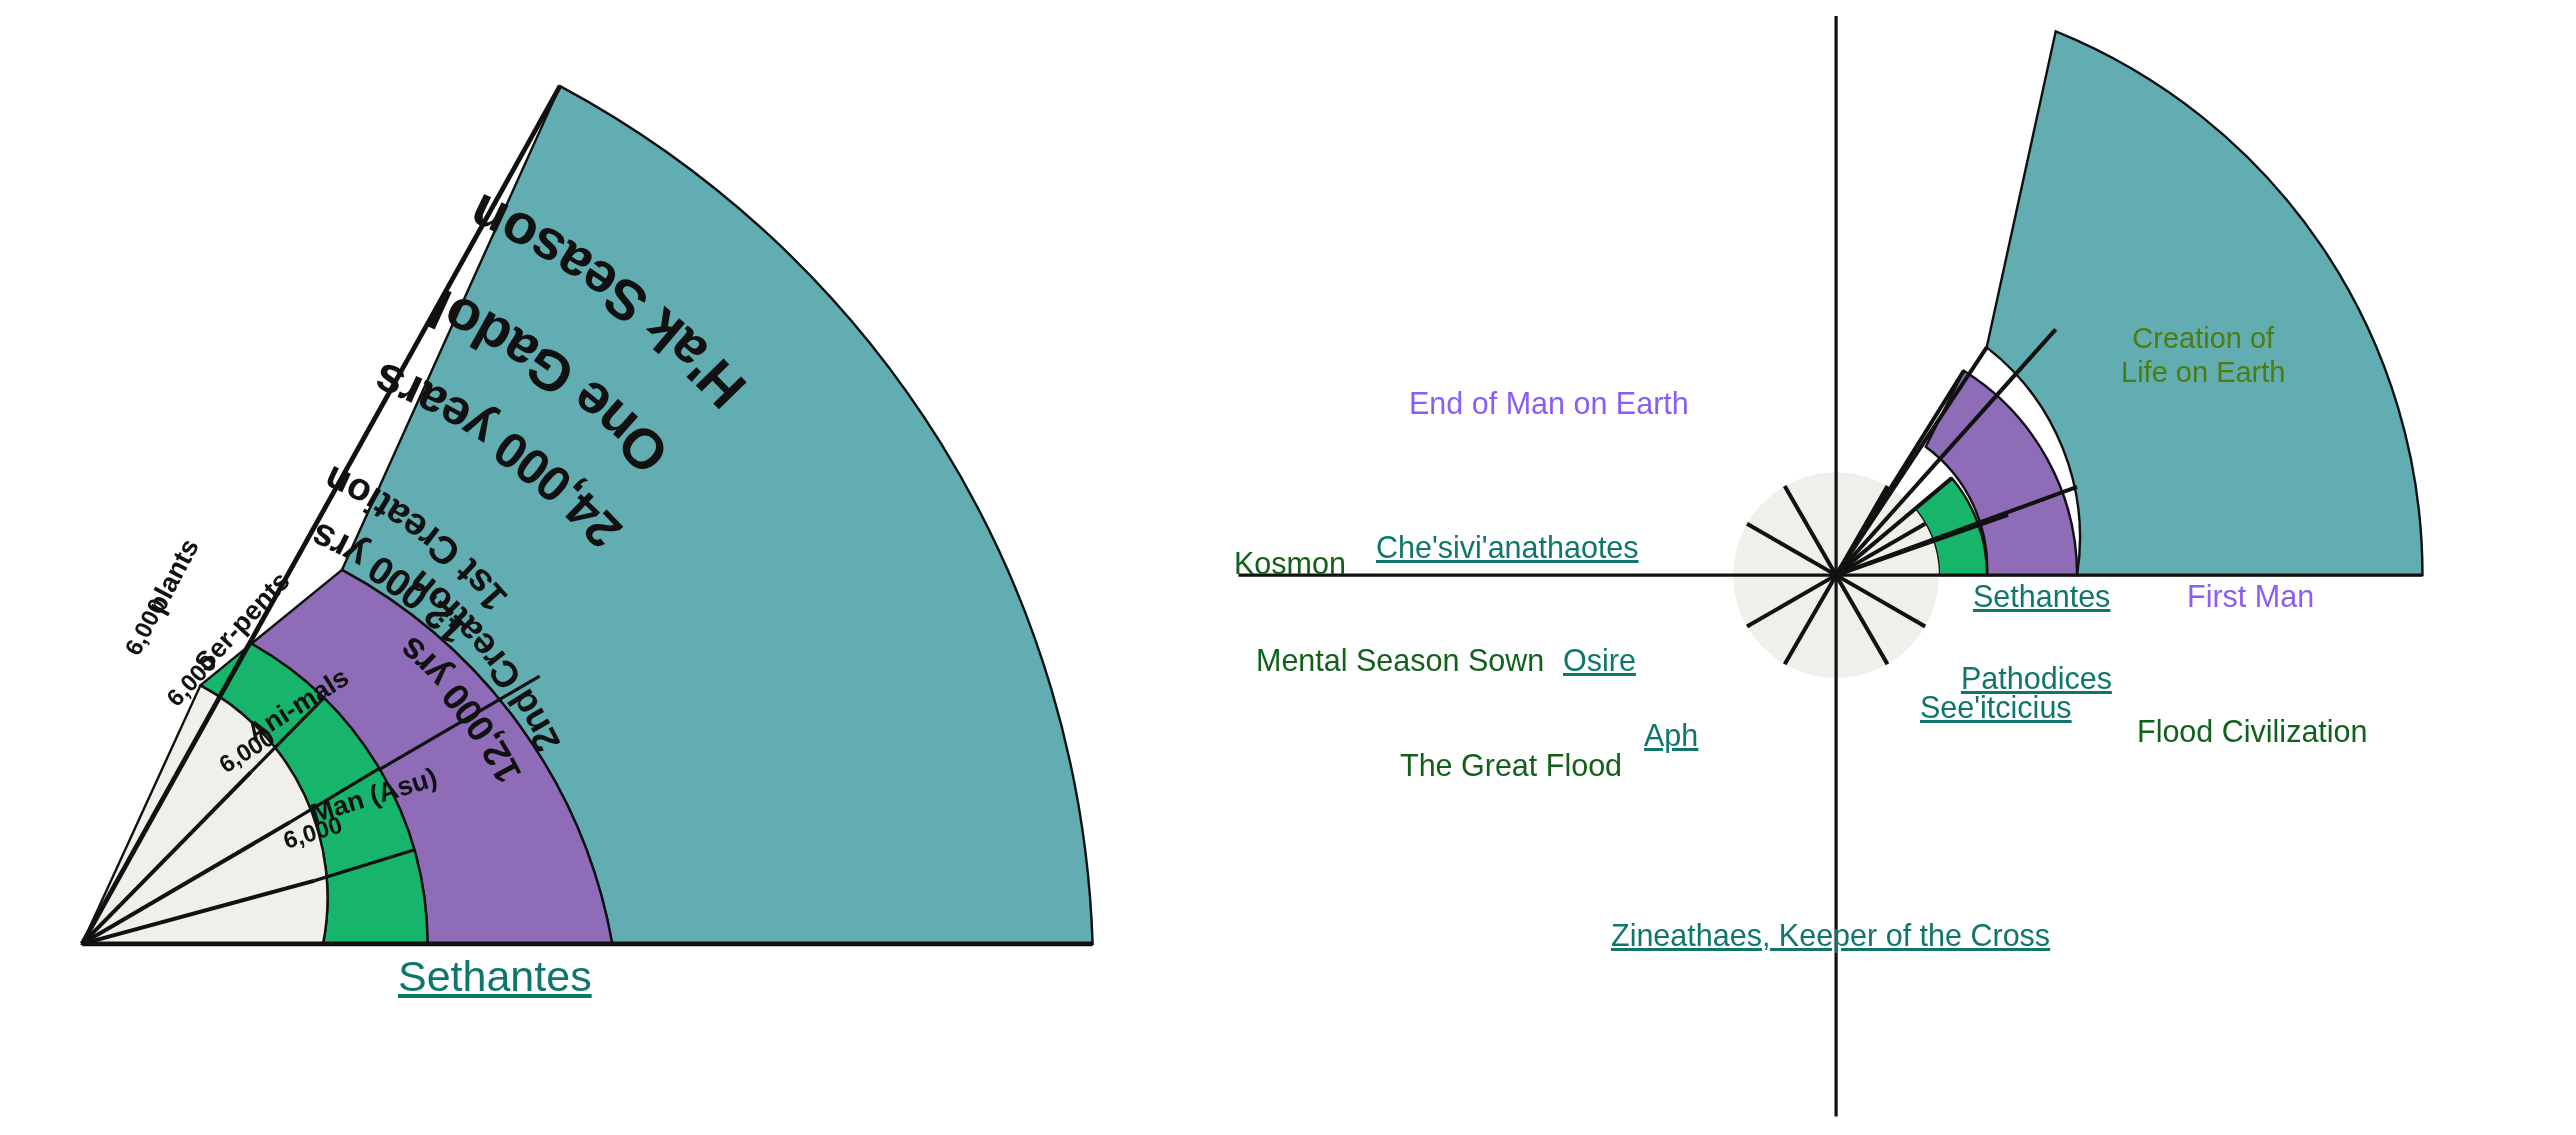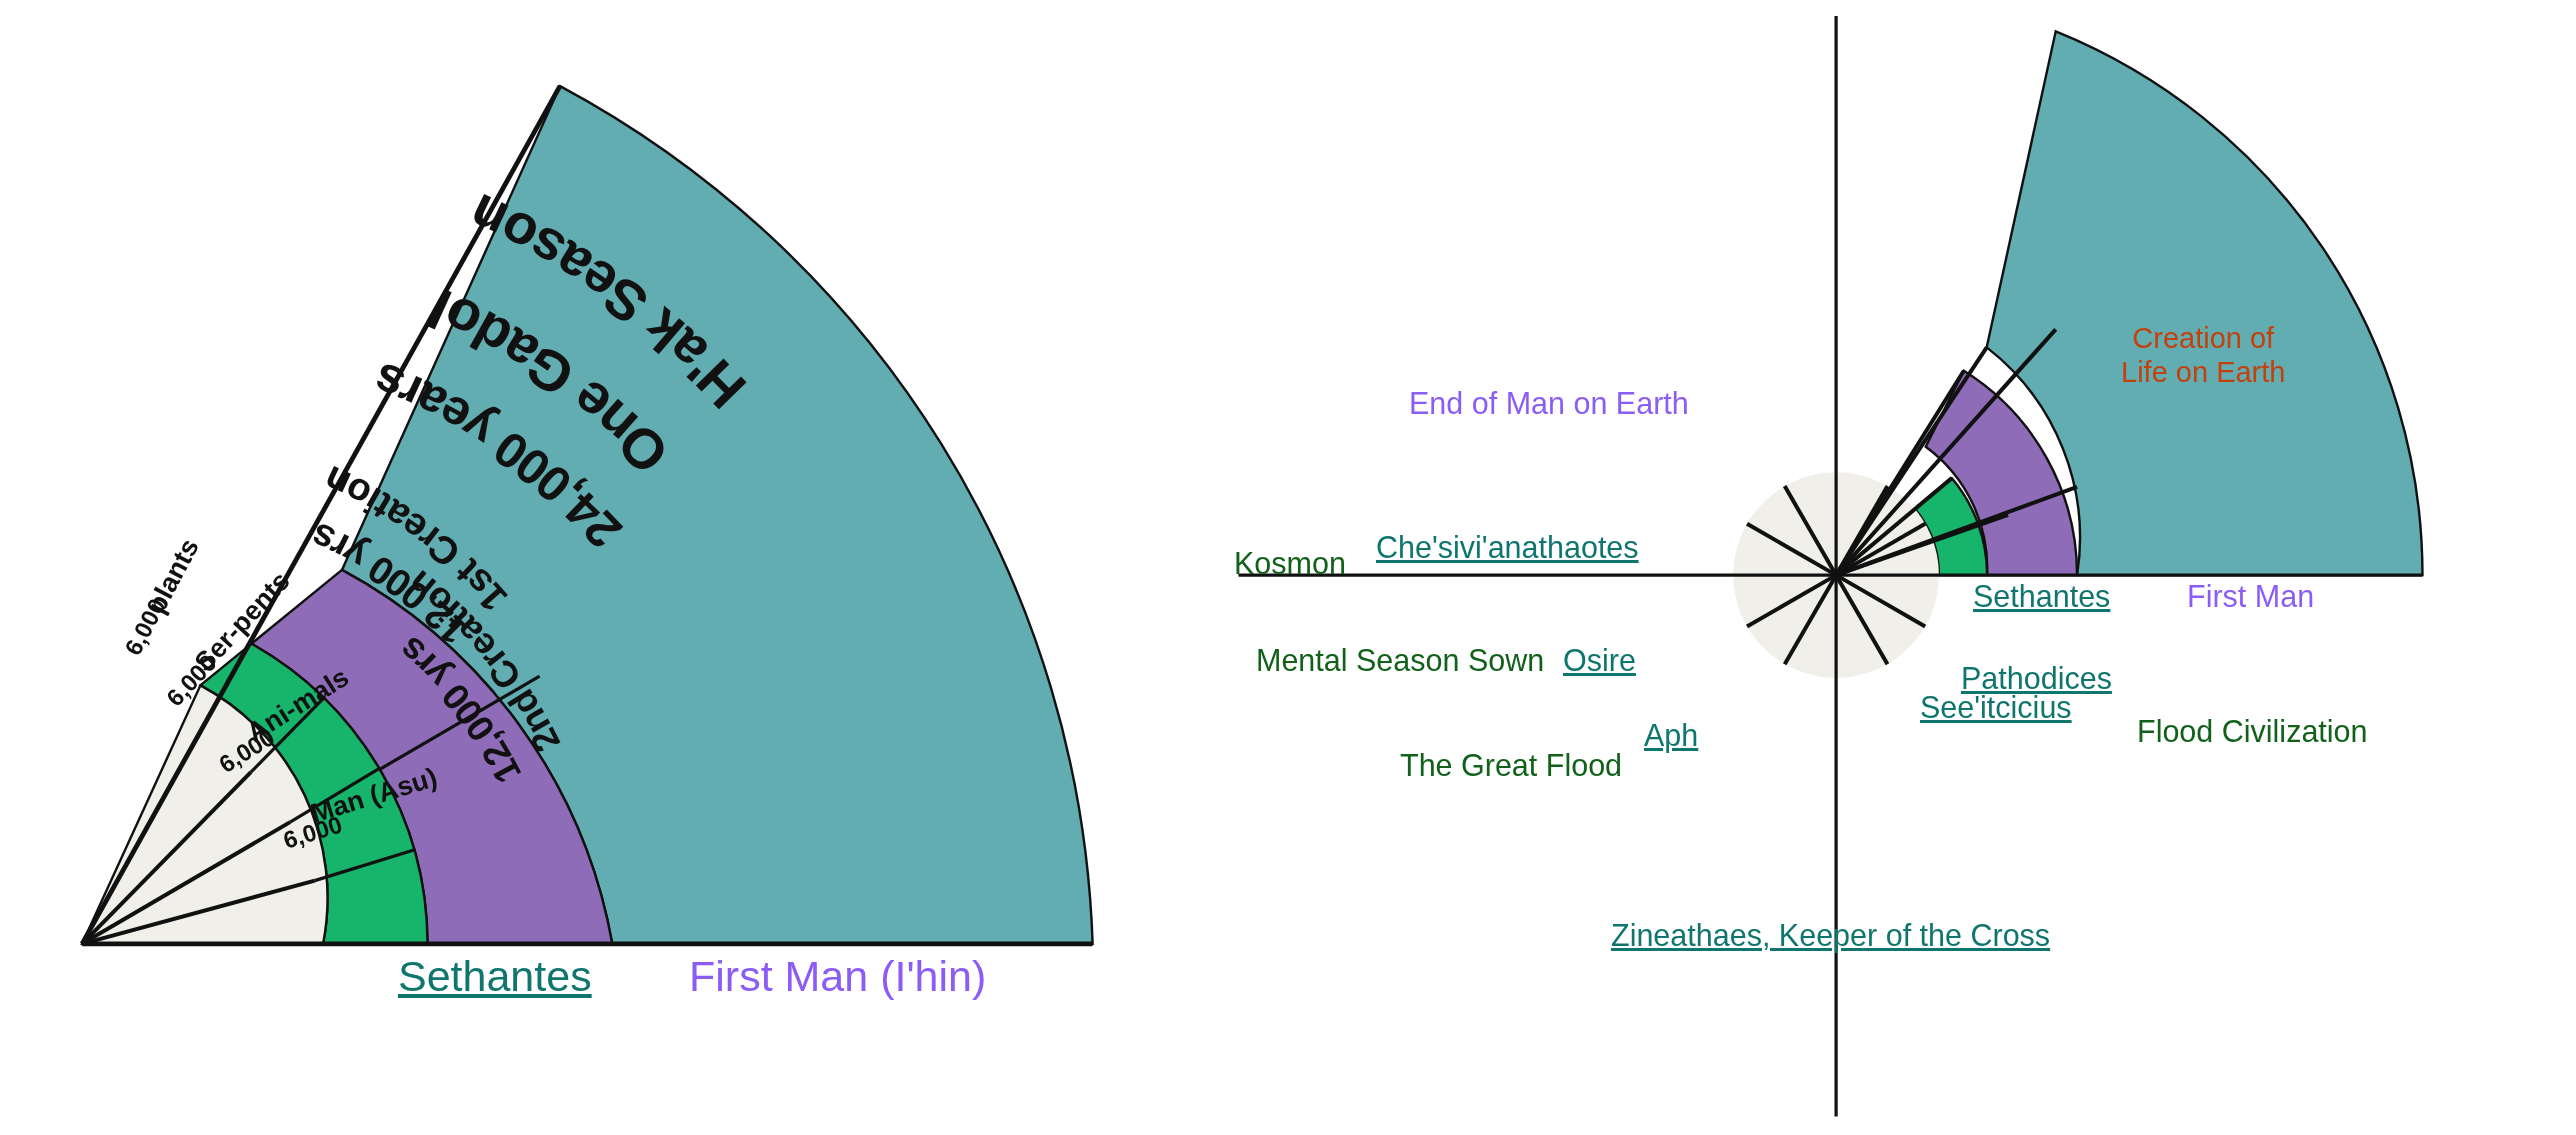--- a/index.html
+++ b/index.html
@@ -5,21 +5,21 @@
 <style>
   html,body{margin:0;padding:0;background:#ffffff;}
   body{width:2576px;height:1135px;overflow:hidden;
        font-family:"Liberation Sans","DejaVu Sans",sans-serif;}
   #stage{position:relative;width:2576px;height:1135px;background:#fff;}
   svg{display:block;}
   .lbl{position:absolute;white-space:nowrap;font-family:"Liberation Sans","DejaVu Sans",sans-serif;}
   .blue{color:#0f766e;text-decoration:underline;}
   .crimson{color:#8b5cf6;}
   .green{color:#12611a;}
-  .white{color:#c2410c;}
+  .white{color:#4d7c0f;}
   .big{font-size:43px;}
   .med{font-size:30.5px;}
   .wht{font-size:29px;line-height:1.18;text-align:center;}
 </style>
 </head>
 <body>
 
 <div id="stage">
 
   <svg id="left-svg" width="1141" height="1135" viewBox="0 0 1420 1413" style="position:absolute;left:0;top:0;">
@@ -121,21 +121,20 @@
   <div class="lbl" style="left:308px;top:803px;transform:rotate(-17deg);transform-origin:0 0;
               font-size:27px;font-weight:bold;color:#111;line-height:0.95;">
     <span>Man (Asu)</span>
   </div>
   <div class="lbl" style="left:280px;top:828px;transform:rotate(-17deg);transform-origin:0 0;
               font-size:24px;font-weight:bold;color:#111;">
     <span>6,000</span>
   </div>
 
   <div class="lbl big blue" style="left:398px;top:952px;"><span>Sethantes</span></div>
-  <div class="lbl big crimson" style="left:689px;top:952px;"><span>First Man (I'hin)</span></div>
 
   <svg id="right-svg" width="1430" height="1135" viewBox="0 0 1780 1413" style="position:absolute;left:1146px;top:0;">
 
     <path d="M 1589 716
              A 730 730 0 0 0 1132.4 39.0
              L 1046.5 432.4
              A 300 300 0 0 1 1159 716 Z" fill="#62adb2" stroke="#111" stroke-width="3"></path>
 
     <path d="M 1159 716
              A 300 300 0 0 0 1018 461.6

